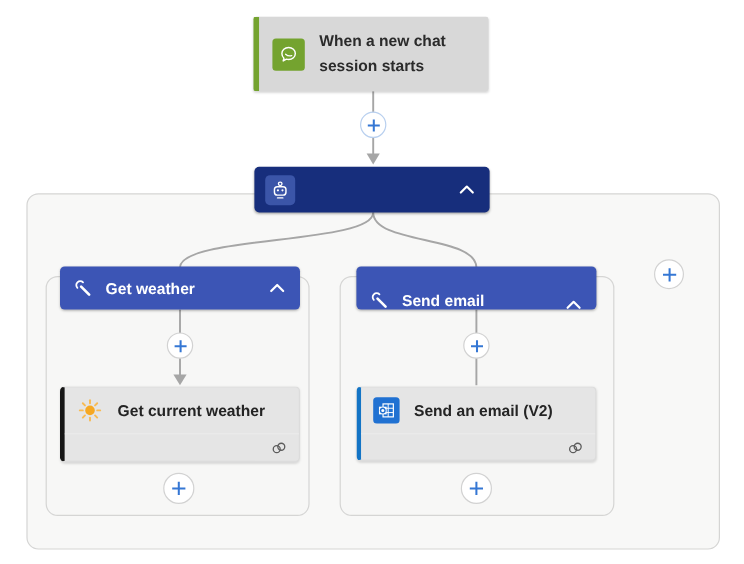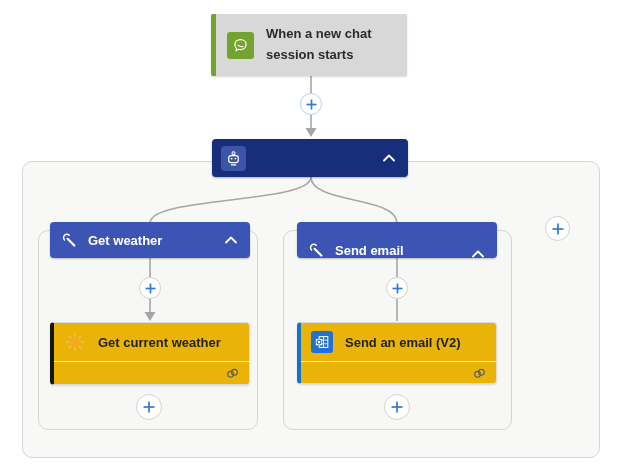--- a/index.html
+++ b/index.html
@@ -43,21 +43,21 @@
     box-shadow:0 1px 2px rgba(0,0,0,.3);padding:0 12px 0 9px;gap:12px;}
   .agent-icon{width:25px;height:25px;background:var(--agent-icon-bg);border-radius:4px;display:flex;align-items:center;justify-content:center;flex:0 0 auto;}
   .node-title{font-size:13px;font-weight:700;color:#fff;white-space:nowrap;}
   .chev{margin-left:auto;display:flex;align-items:center;}
 
   .branch-header{width:200px;height:36px;background:var(--branch-blue);border-radius:4px;
     box-shadow:0 1px 2px rgba(0,0,0,.25);padding:0 12px;gap:11px;}
   .bh-left{left:50px;top:222px;}
   .bh-right{left:297px;top:222px;align-items:flex-end;}
 
-  .action-card{position:absolute;width:200px;background:#eab308;border:1px solid #dcdcdc;border-radius:4px;
+  .action-card{position:absolute;width:200px;background:#e5e5e5;border:1px solid #dcdcdc;border-radius:4px;
     box-sizing:border-box;z-index:3;box-shadow:0 1px 2px rgba(0,0,0,.12);cursor:pointer;}
   .card-left{left:50px;top:322px;height:63px;border-left:4px solid var(--card-accent-left);}
   .card-right{left:297px;top:322px;height:62px;border-left:4px solid var(--card-accent-right);text-align:right;}
   .card-title-row{display:flex;align-items:center;height:38px;padding-left:10px;gap:12px;}
   .card-title{font-size:13px;font-weight:700;color:var(--text-dark);white-space:nowrap;}
   .card-divider{height:1px;background:#ececec;}
   .card-footer{display:flex;align-items:center;justify-content:flex-end;height:22px;padding-right:10px;}
   .sun-wrap{width:22px;height:22px;display:flex;align-items:center;justify-content:center;flex:0 0 auto;}
   .outlook-wrap{width:22px;height:22px;background:var(--outlook-blue);border-radius:3px;display:flex;align-items:center;justify-content:center;flex:0 0 auto;}
 

